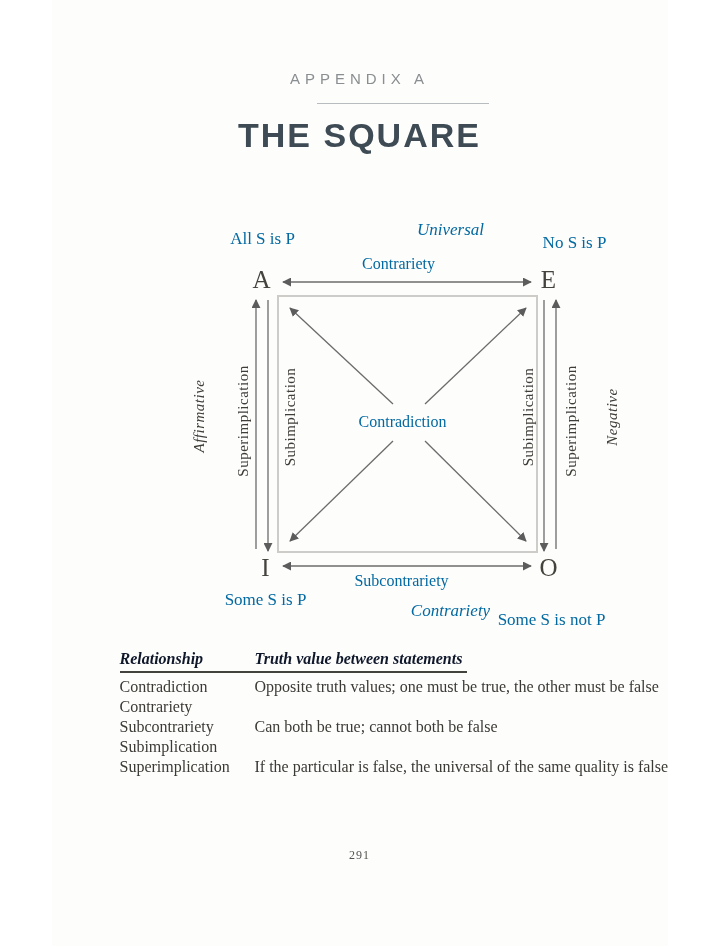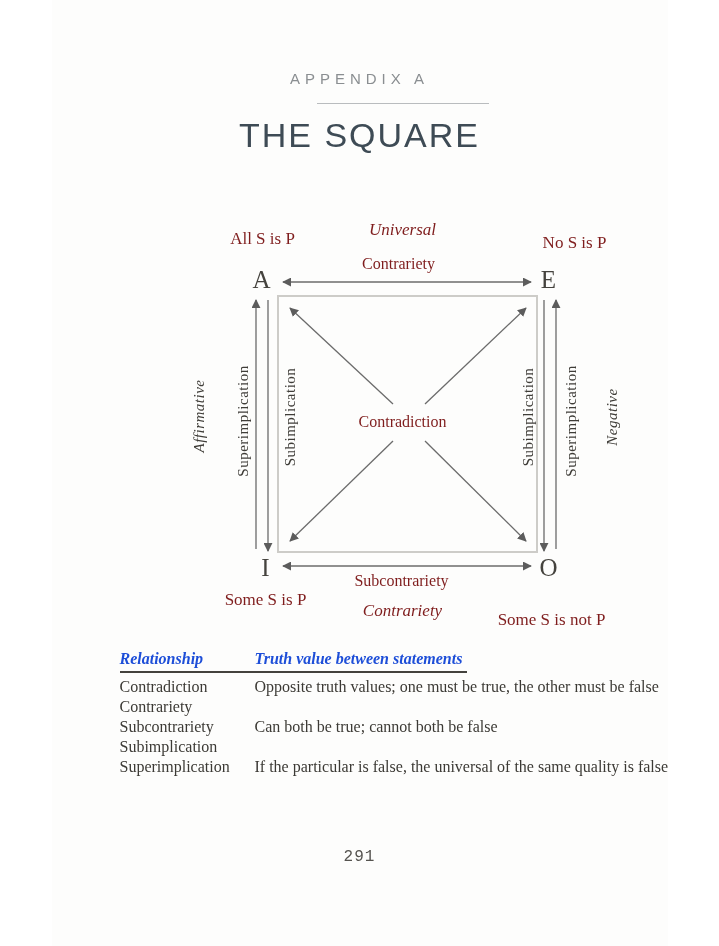--- a/index.html
+++ b/index.html
@@ -12,54 +12,54 @@
     position:absolute; left:0; right:0; top:70px; text-align:center;
     font-family:"Liberation Sans", sans-serif; font-size:15px;
     letter-spacing:5px; color:#8a8e91;
   }
   .rule {
     position:absolute; left:265px; top:103px; width:172px; height:1px;
     background:#b9bcbe;
   }
   .title {
     position:absolute; left:0; right:0; top:116px; text-align:center;
-    font-family:"Liberation Sans", sans-serif; font-weight:400;
+    font-family:"Liberation Sans", sans-serif; font-weight:700;
     font-size:34px; line-height:38px; letter-spacing:2px; color:#3e4b55;
   }
   .diagram-svg { position:absolute; left:0; top:0; }
   .dlabel {
     position:absolute; white-space:nowrap; transform:translateX(-50%);
-    font-size:16px; color:#7f1d1d;
+    font-size:16px; color:#0369a1;
   }
   .stmt { font-size:17px; }
-  .ital { font-style:italic; font-size:17px; }
+  .ital { font-style:italic; font-size:17px;margin-left:48px; }
   .corner {
     position:absolute; white-space:nowrap; transform:translateX(-50%);
     font-size:25px; color:#45433e;
   }
   .vlabel {
     position:absolute; white-space:nowrap;
     transform:translate(-50%,-50%) rotate(-90deg);
     font-size:15px; letter-spacing:0.5px; color:#3f3d38;
   }
   .vital { font-style:italic; }
   .tbl { position:absolute; left:68px; top:650px; width:620px; font-size:16px; }
   .tbl-header {
     display:flex; width:347px; font-weight:700; font-style:italic;
-    border-bottom:2px solid #44423d; padding-bottom:3px; color:#1d4ed8;
+    border-bottom:2px solid #44423d; padding-bottom:3px; color:#0f172a;
   }
   .hcell1 { width:135px; flex:none; white-space:nowrap; }
   .hcell2 { flex:none; white-space:nowrap; }
   .tbl-body { margin-top:4px; }
   .trow { display:flex; line-height:20px; }
   .tcell1 { width:135px; flex:none; white-space:nowrap; }
   .tcell2 { flex:none; white-space:nowrap; }
   .pagenum {
     position:absolute; left:0; right:0; top:848px; text-align:center;
-    font-size:16px; color:#55534f; letter-spacing:1px;font-family:Liberation Mono, monospace;
+    font-size:12px; color:#55534f; letter-spacing:1px;
   }
 </style>
 </head>
 <body>
 
 <div class="page">
 
   <div class="appendix">APPENDIX A</div>
   <div class="rule"></div>
   <div class="title">

